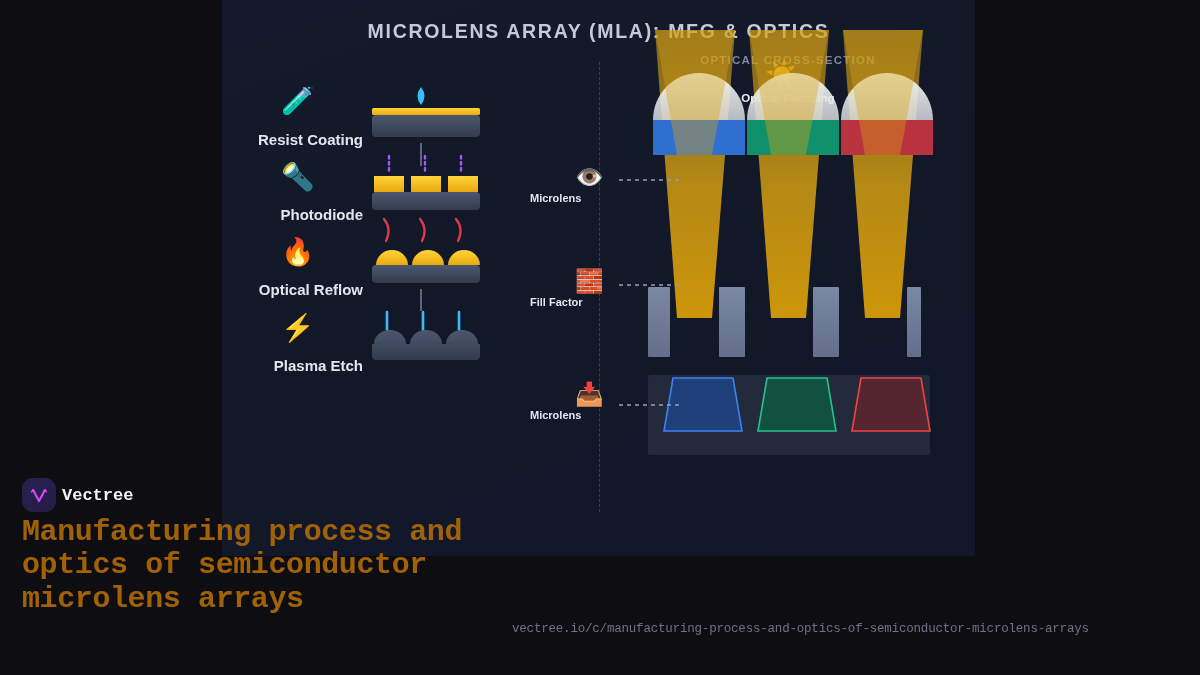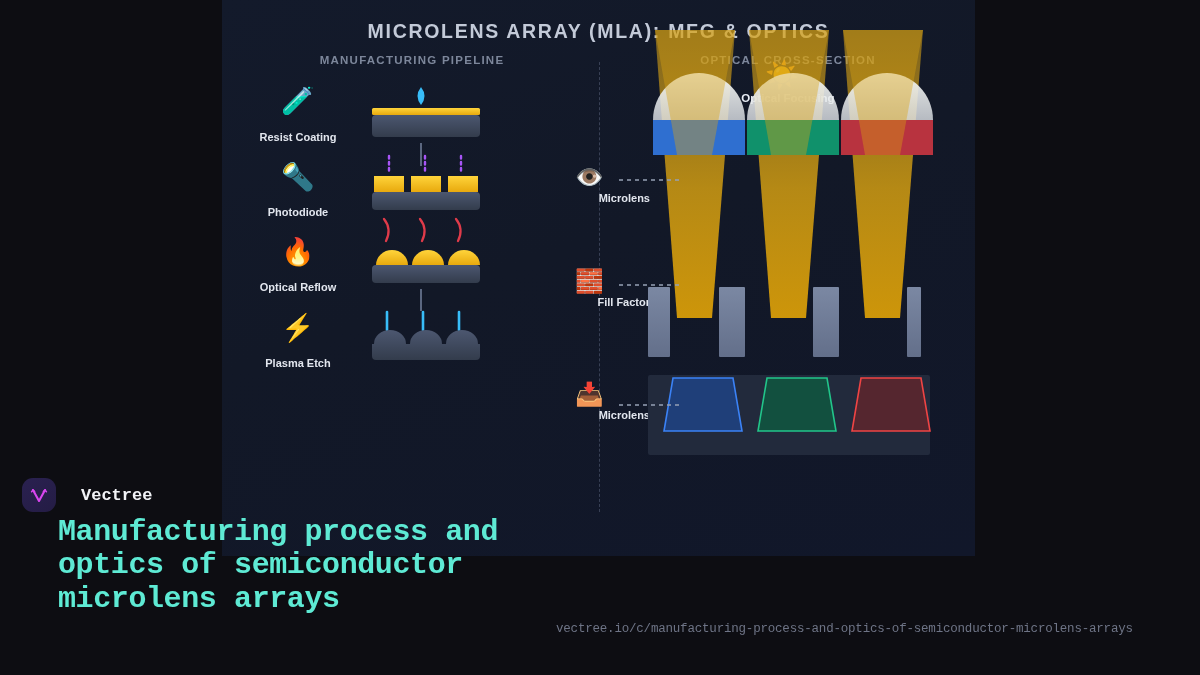--- a/index.html
+++ b/index.html
@@ -26,77 +26,76 @@
     text-align:center; width:320px;
   }
   #head-left{ left:30px; }
   #head-right{ left:406px; }
   #center-divider{
     position:absolute; left:377px; top:62px; width:0; height:450px;
     border-left:1.5px dashed #384055;
   }
   
   .stage-label{
-    position:absolute; color:#e2e6ee; font-size:11px; font-weight:bold;
-    text-align:center; width:130px; left:11px;
+    position:absolute; color:#e2e6ee; font-size:15px; font-weight:bold;
+    text-align:right; width:130px; left:11px;
   }
   .stage-icon{
     position:absolute; left:55px; width:42px; height:42px;
     display:flex; align-items:center; justify-content:center;
     font-size:27px; line-height:1;
   }
   .svg-layer{ position:absolute; left:0; top:0; width:100%; height:100%; pointer-events:none; }
   
   .cs-label{
     position:absolute; color:#e2e6ee; font-size:11px; font-weight:bold;
-    text-align:right; width:120px; left:308px;
+    text-align:left; width:120px; left:308px;
   }
   .cs-icon{
     position:absolute; left:348px; width:40px; height:34px;
     display:flex; align-items:center; justify-content:center; font-size:23px;
   }
   #focus-label{
     position:absolute; top:92px; left:406px; width:320px; text-align:center;
     color:#e8ecf4; font-size:11.5px; font-weight:bold;
   }
   #sun-icon{
     position:absolute; top:62px; left:543px; font-size:27px; line-height:1;
   }
   
   #brand-row{
     position:absolute; left:22px; top:478px;
-    display:flex; align-items:center; gap:25px;
+    display:flex; align-items:center; gap:6px;
   }
   #brand-logo{
     width:34px; height:34px; border-radius:11px;
     background:linear-gradient(145deg,#2a2150,#241c45);
     display:flex; align-items:center; justify-content:center;
   }
   #brand-name{
     color:#f2f3f7; font-size:17px; font-weight:bold;
     font-family:"Liberation Mono", monospace;
   }
   #headline{
     position:absolute; left:22px; top:516px; width:520px;
-    color:#5eead4; font-size:30px; line-height:1.115; font-weight:bold;
-    font-family:"Liberation Mono", monospace; letter-spacing:-0.4px;margin-left:36px;
+    color:#a16207; font-size:30px; line-height:1.115; font-weight:bold;
+    font-family:"Liberation Mono", monospace; letter-spacing:-0.4px;
   }
   #footer-url{
     position:absolute; left:512px; top:622px;
     color:#6e7486; font-size:12.5px;
-    font-family:"Liberation Mono", monospace; letter-spacing:-0.2px;margin-left:44px;
+    font-family:"Liberation Mono", monospace; letter-spacing:-0.2px;
   }
 </style>
 </head>
 <body>
 
 <div id="diagram-panel">
 
   <div id="panel-title">MICROLENS ARRAY (MLA): MFG &amp; OPTICS</div>
-  <div class="section-head" id="head-left">MANUFACTURING PIPELINE</div>
   <div class="section-head" id="head-right">OPTICAL CROSS-SECTION</div>
   <div id="center-divider"></div>
 
   <div class="stage-icon" style="top:80px">🧪</div>
   <div class="stage-label" style="top:131px">Resist Coating</div>
 
   <div class="stage-icon" style="top:156px">🔦</div>
   <div class="stage-label" style="top:206px">Photodiode</div>
 
   <div class="stage-icon" style="top:231px">🔥</div>

